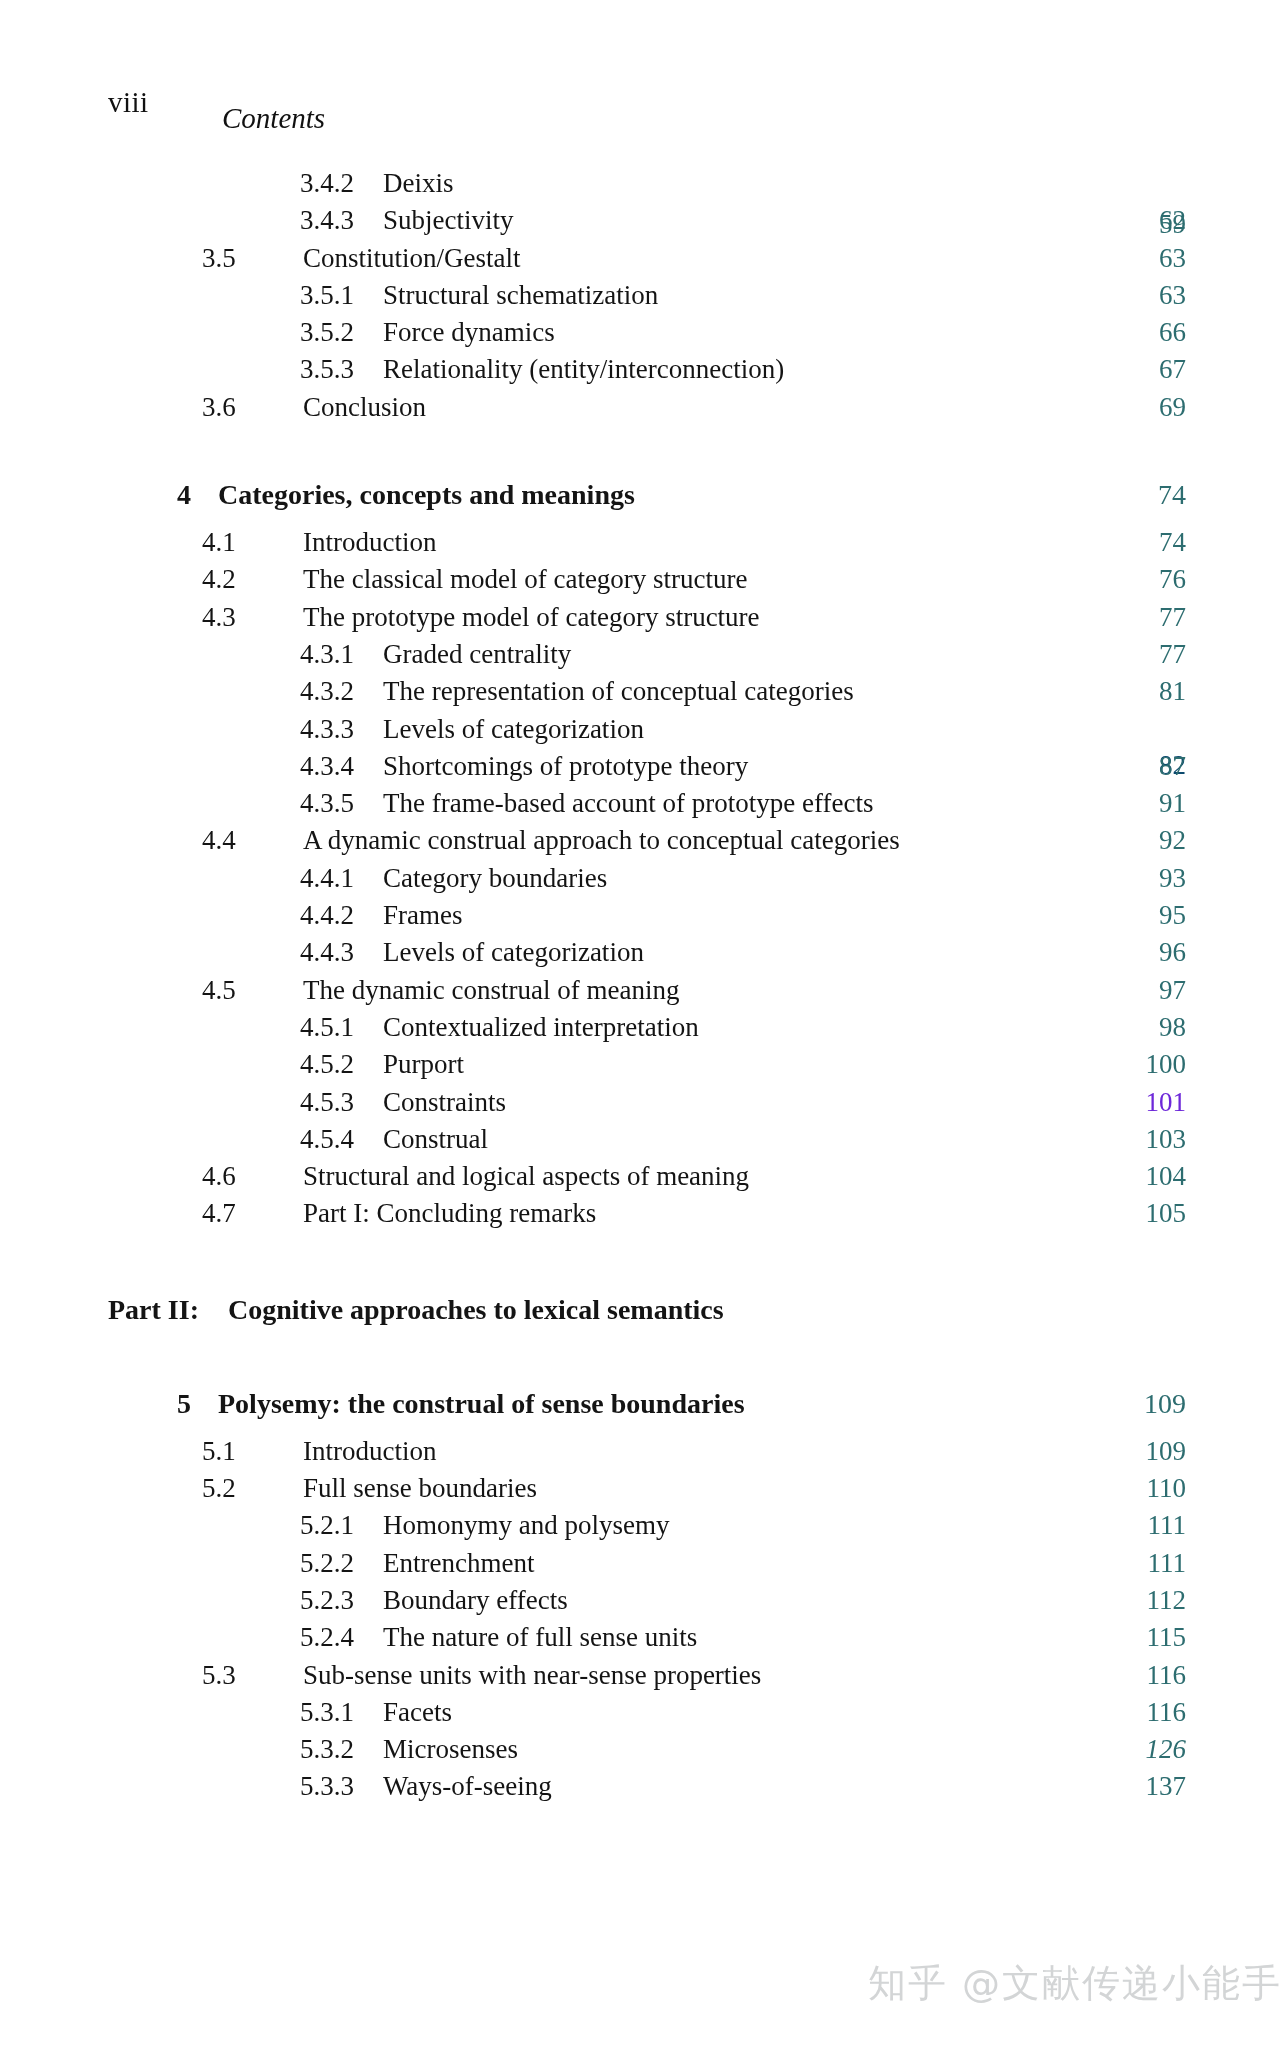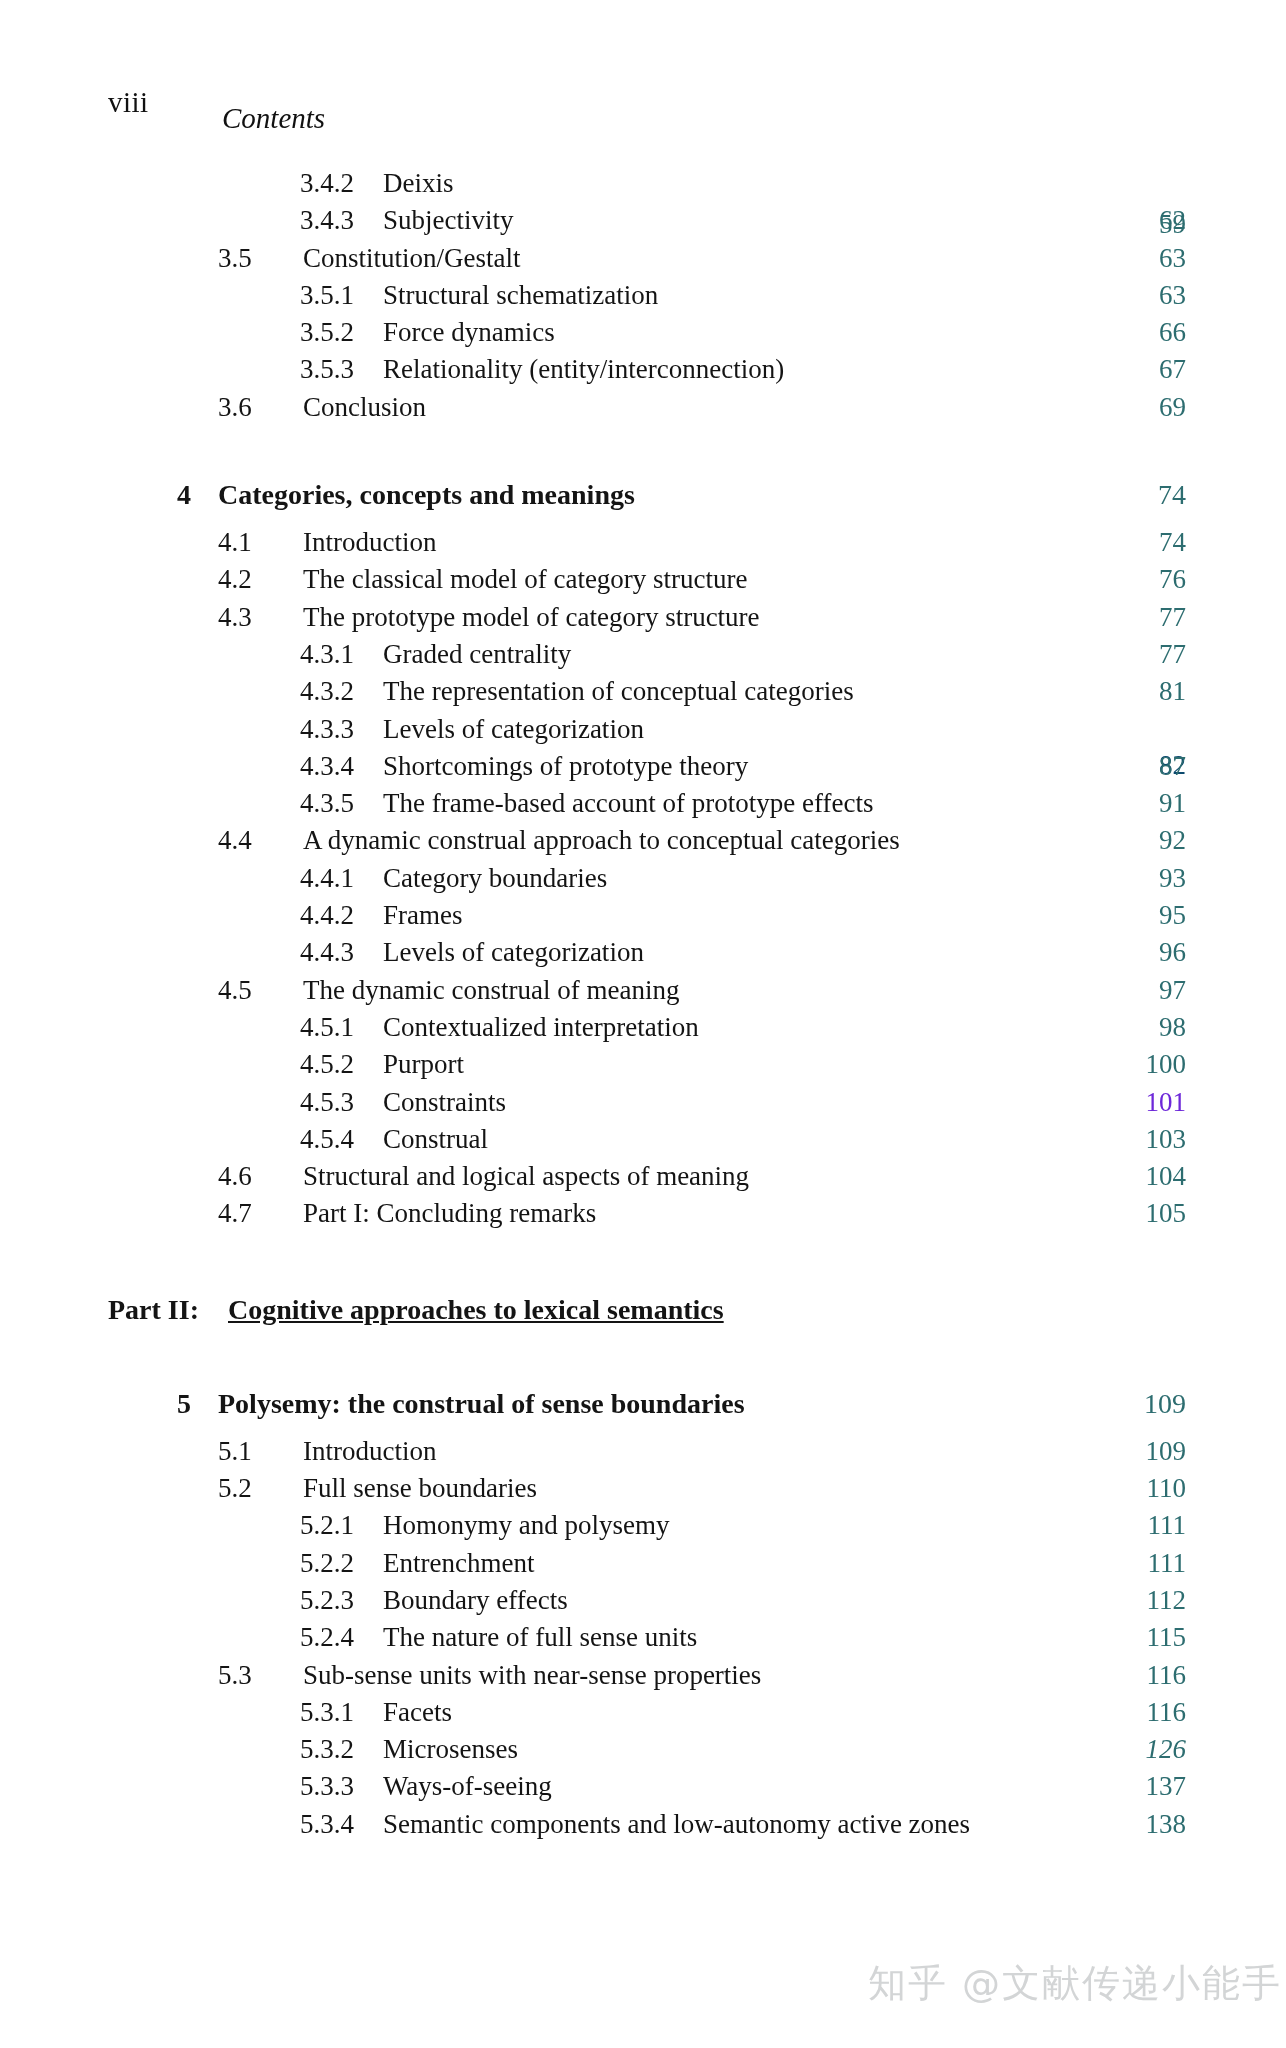--- a/index.html
+++ b/index.html
@@ -78,21 +78,21 @@
   .pageno {
     position: absolute;
     right: 100px;
     width: 70px;
     text-align: right;
     color: #2d6d70;
     white-space: nowrap;
   }
 
   
-  .lvl2 > .num   { left: 218px; }
+  .lvl2 > .num   { left: 202px; }
   .lvl2 > .label { left: 303px; }
 
   
   .lvl3 > .num   { left: 300px; }
   .lvl3 > .label { left: 383px; }
 
   
   .chapter {
     height: 50px;
     line-height: 50px;
@@ -104,21 +104,21 @@
   .chapter > .pageno { font-weight: normal; }
 
   
   .part {
     height: 50px;
     line-height: 50px;
     font-weight: bold;
     font-size: 28px;
   }
   .part > .num   { left: 108px; }
-  .part > .label { left: 228px; text-decoration: underline; }
+  .part > .label { left: 228px; }
 
   
   .watermark {
     position: absolute;
     left: 868px;
     top: 1958px;
     font-size: 38px;
     letter-spacing: 2px;
     color: #d3d5d6;
     font-family: "DejaVu Sans", "Liberation Sans", sans-serif;
@@ -329,22 +329,17 @@
       <div class="row lvl3">
         <span class="num">5.3.2</span>
         <span class="label">Microsenses</span>
         <span class="pageno" style="color: rgb(45, 109, 112); font-style: italic;">126</span>
       </div>
       <div class="row lvl3">
         <span class="num">5.3.3</span>
         <span class="label">Ways-of-seeing</span>
         <span class="pageno" style="color: rgb(45, 109, 112);">137</span>
       </div>
-      <div class="row lvl3">
-        <span class="num">5.3.4</span>
-        <span class="label">Semantic components and low-autonomy active zones</span>
-        <span class="pageno" style="color: rgb(45, 109, 112);">138</span>
-      </div>
     </div>
 
   <div class="watermark">知乎 @文献传递小能手</div>
 
 </div>
 
 </body></html>

